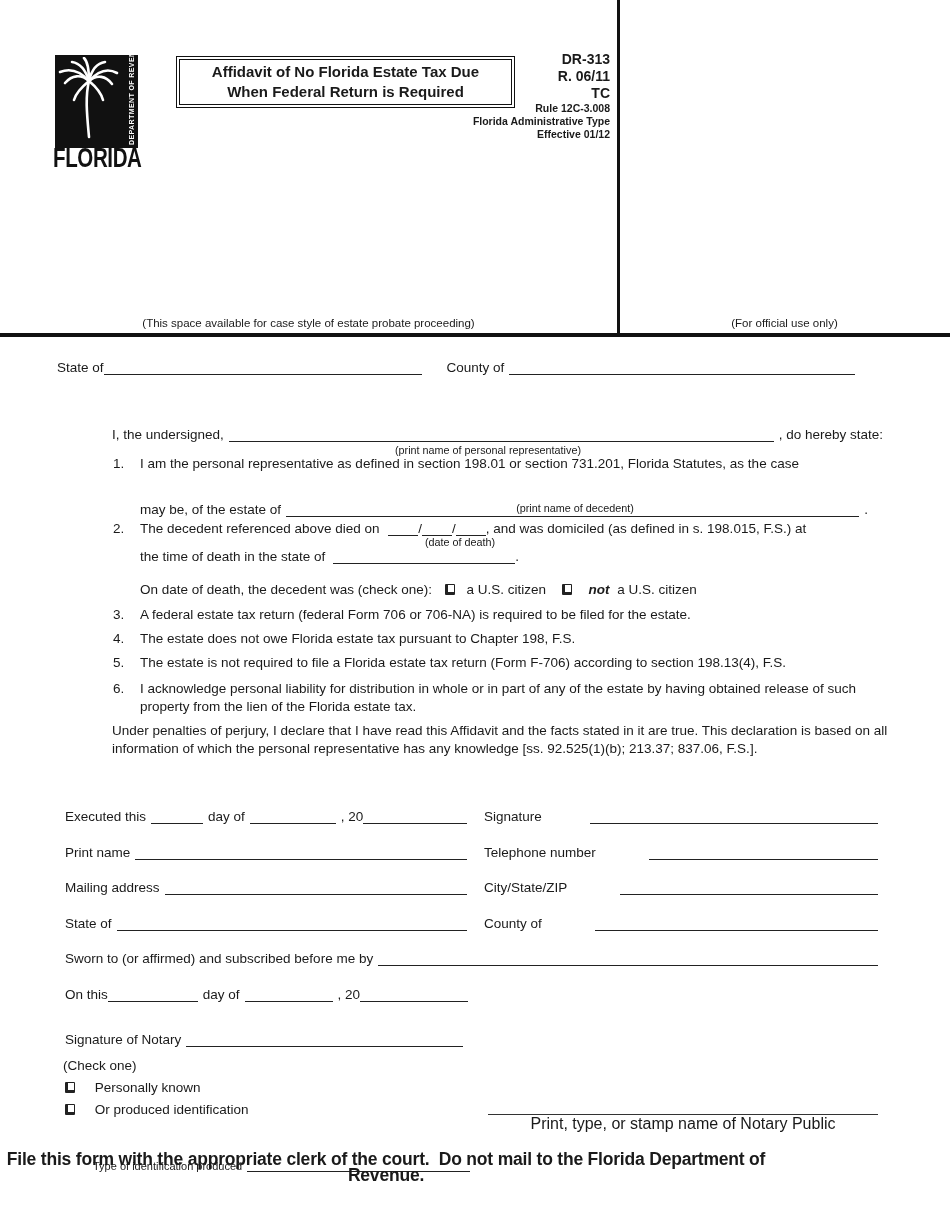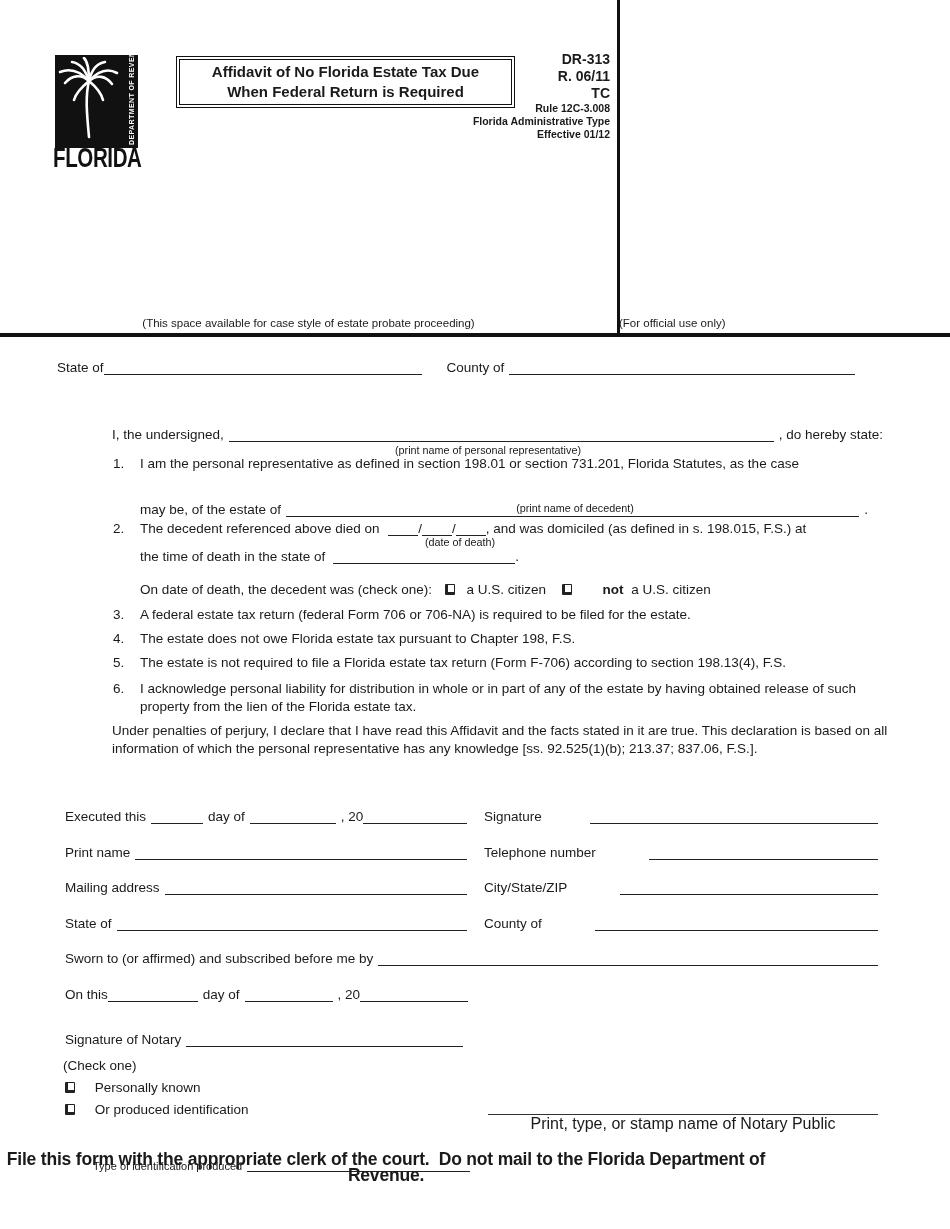--- a/index.html
+++ b/index.html
@@ -27,21 +27,21 @@
     border:1.4px solid #111;height:100%;box-sizing:border-box;
     display:flex;flex-direction:column;align-items:center;justify-content:center;
     font-weight:bold;font-size:15px;line-height:20px;text-align:center;
   }
   .meta{right:340px;top:51px;text-align:right;font-weight:bold;}
   .meta-big{font-size:14px;line-height:17px;}
   .meta-small{font-size:10.5px;line-height:13px;}
   .vdiv{left:617px;top:0;width:2.5px;height:335px;background:#111;}
   .hrule{left:0;top:333px;width:950px;height:4px;background:#111;}
   .case-note{left:0;top:315px;width:617px;text-align:center;font-size:11.5px;}
-  .official-note{left:619px;top:315px;width:331px;text-align:left;font-size:11.5px;}
+  .official-note{left:619px;top:315px;width:331px;text-align:center;font-size:11.5px;}
   
   .row{display:flex;align-items:stretch;}
   .row > span{white-space:nowrap;}
   .fill{flex:1 1 auto;border-bottom:1.4px solid #222;margin:0 0 1px 0;min-width:20px;}
   .blank{display:inline-block;border-bottom:1.4px solid #222;height:14px;vertical-align:-3px;}
   .cap{font-size:10.8px;line-height:12px;}
   .num{position:absolute;left:-27px;top:0;}
   .item{width:728px;}
   .cbx{
     display:inline-block;width:10px;height:11px;box-sizing:border-box;
@@ -143,21 +143,21 @@
       <span class="blank" style="width:182px;margin-left:4px;"></span><span>.</span>
     </div>
     <div class="abs cap" style="left:255px;top:15px;width:130px;text-align:center;">(date of death)</div>
   </div>
 
   <div class="abs" style="left:140px;top:582px;">
     <span>On date of death, the decedent was (check one):</span>
     <span class="cbx" style="margin-left:9px;"></span>
     <span style="margin-left:8px;">a U.S. citizen</span>
     <span class="cbx" style="margin-left:12px;"></span>
-    <span class="bold" style="margin-left:27px;">not</span>
+    <span class="bold" style="margin-left:13px;font-style:italic;">not</span>
     <span style="margin-left:4px;">a U.S. citizen</span>
   </div>
 
   <div class="abs item" style="left:140px;top:607px;">
     <span class="num">3.</span>
     <span>A federal estate tax return (federal Form 706 or 706-NA) is required to be filed for the estate.</span>
   </div>
   <div class="abs item" style="left:140px;top:631px;">
     <span class="num">4.</span>
     <span>The estate does not owe Florida estate tax pursuant to Chapter 198, F.S.</span>

